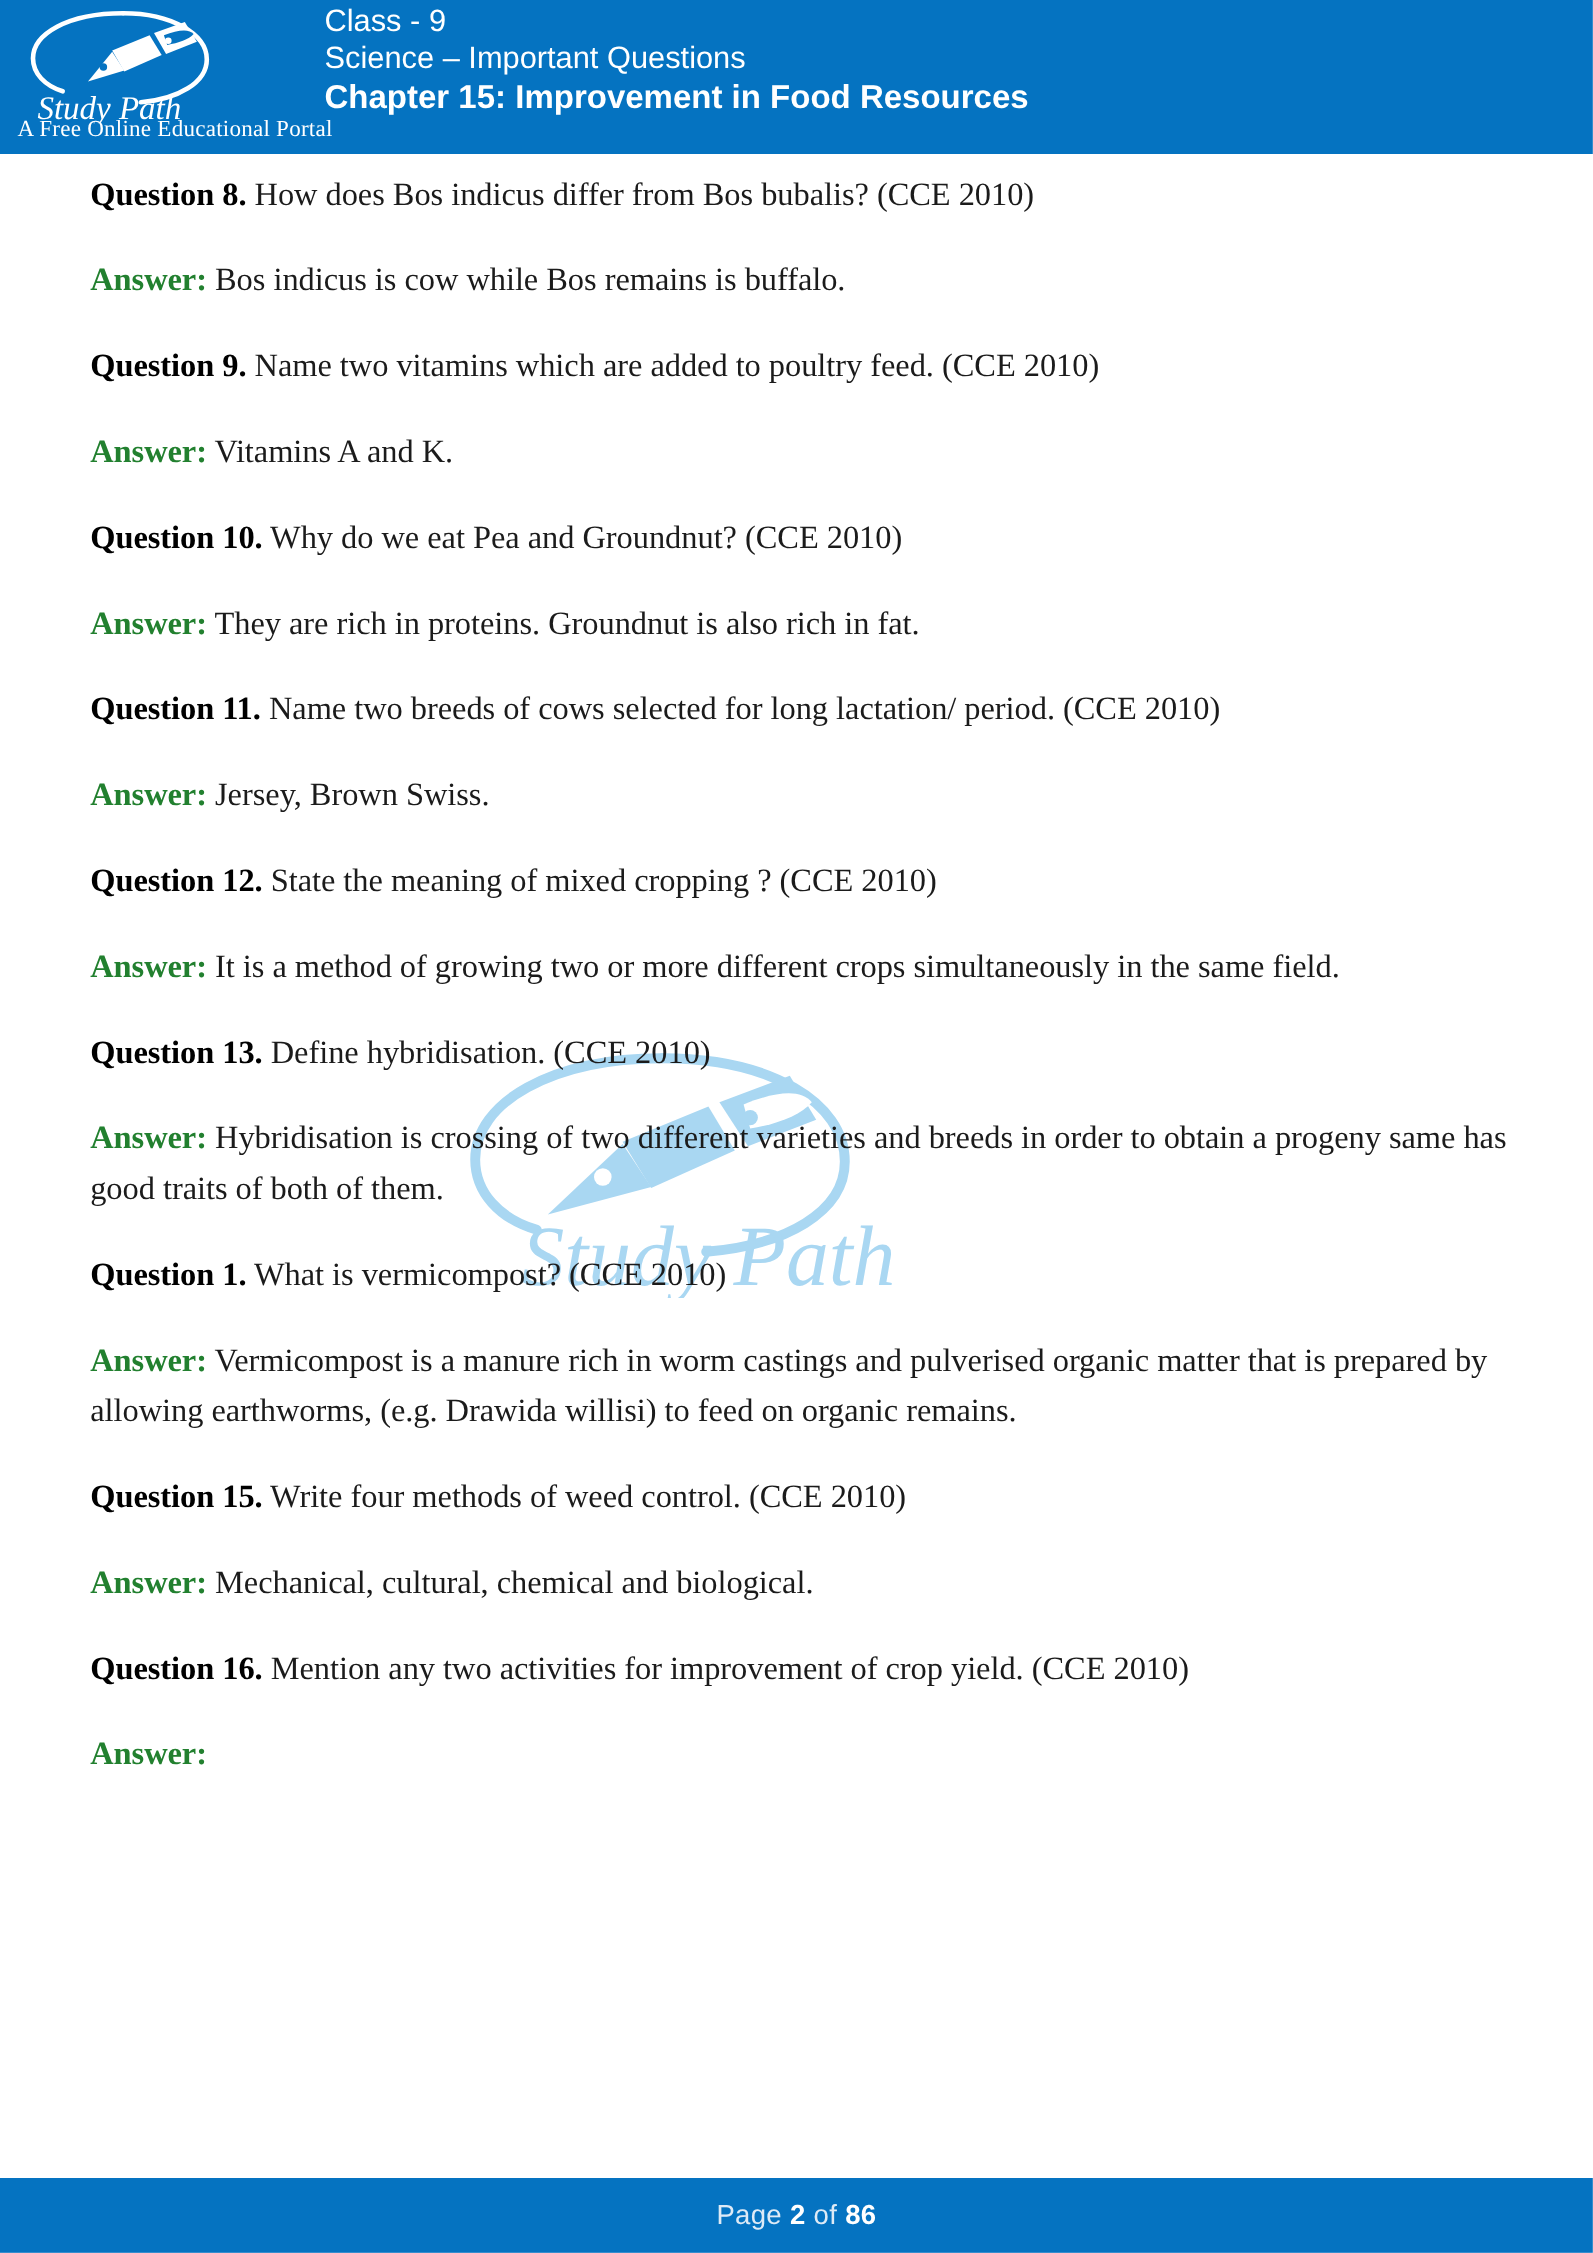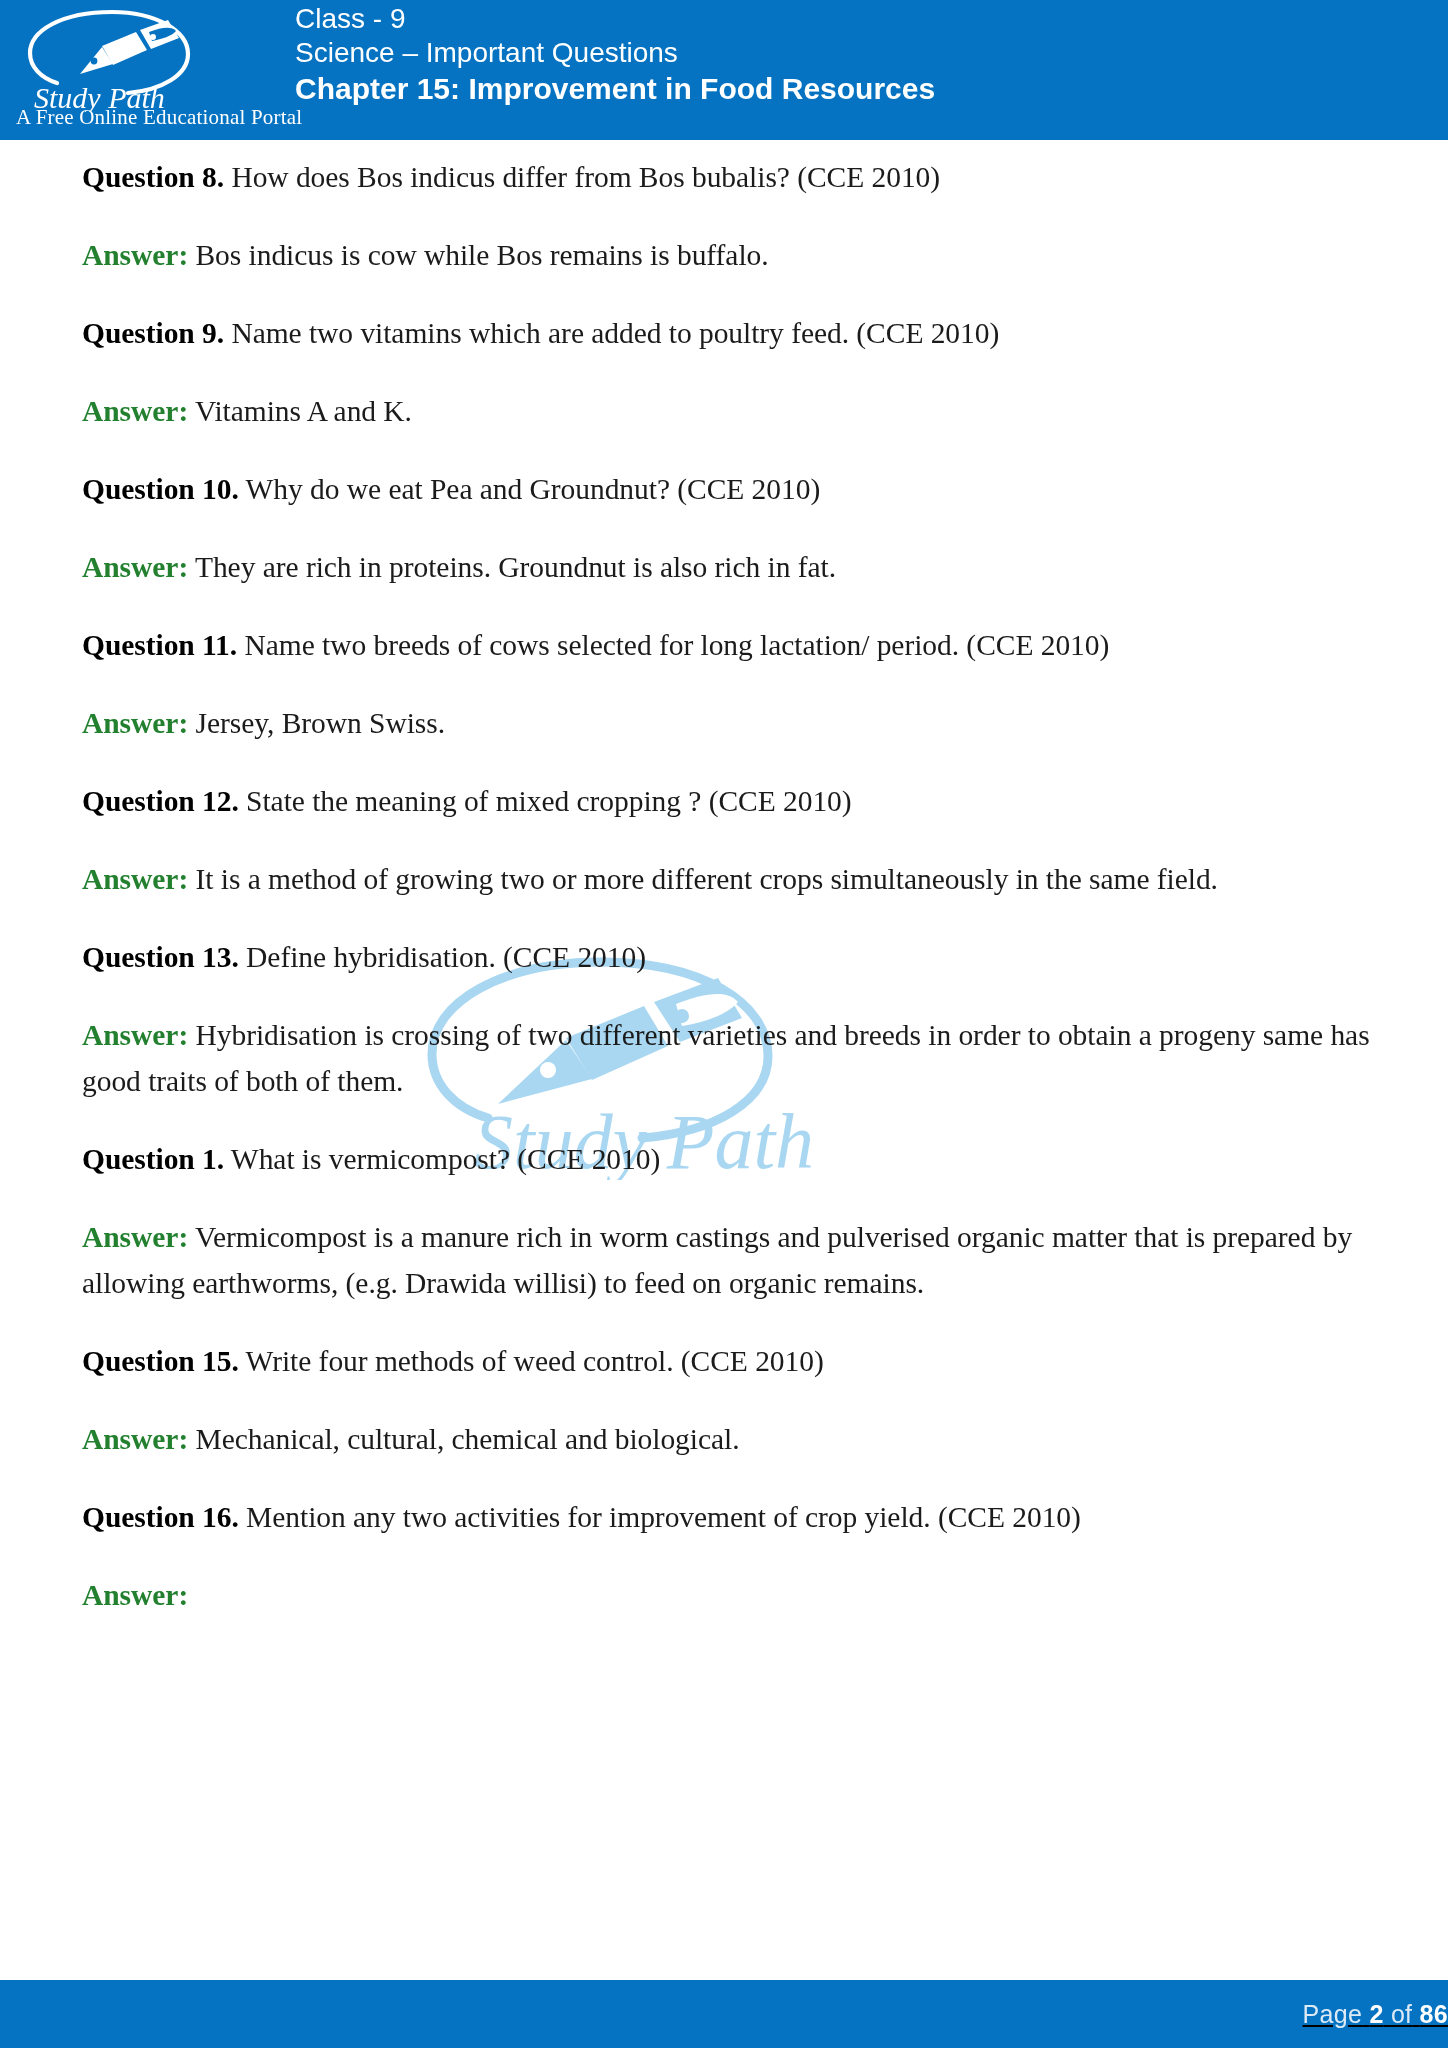--- a/index.html
+++ b/index.html
@@ -121,22 +121,21 @@
   
   .page-footer {
     position: absolute;
     left: 0;
     right: 0;
     bottom: 0;
     height: 68px;
     background: #0573C1;
     display: flex;
     align-items: center;
-    justify-content: flex-end;
-    text-decoration: underline;
+    justify-content: center;
   }
   .footer-text {
     color: #ddeaf6;
     font-family: "Liberation Sans", "DejaVu Sans", sans-serif;
     font-size: 25px;
     letter-spacing: 0.3px;
   }
   .footer-text b { color: #ffffff; font-weight: bold; }
 </style>
 </head>

